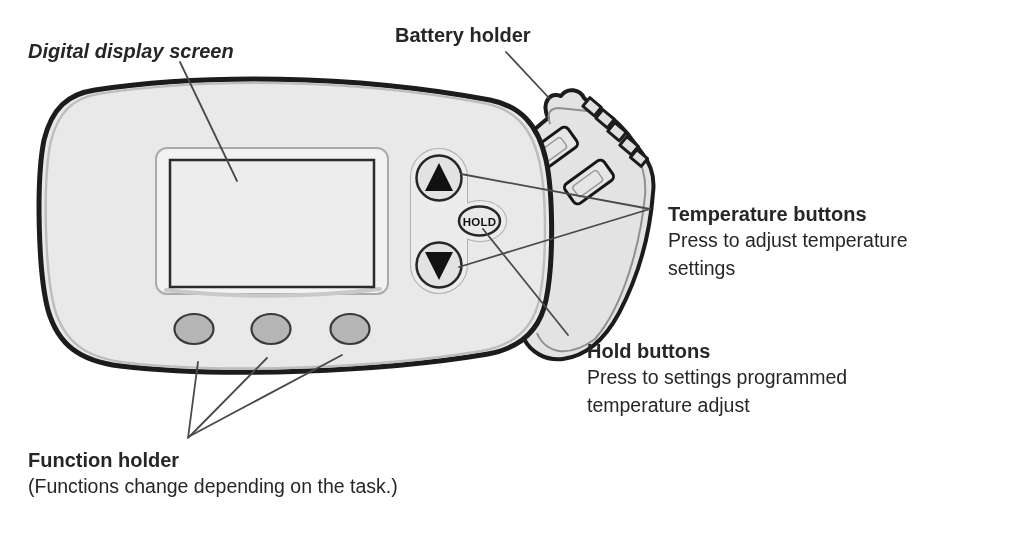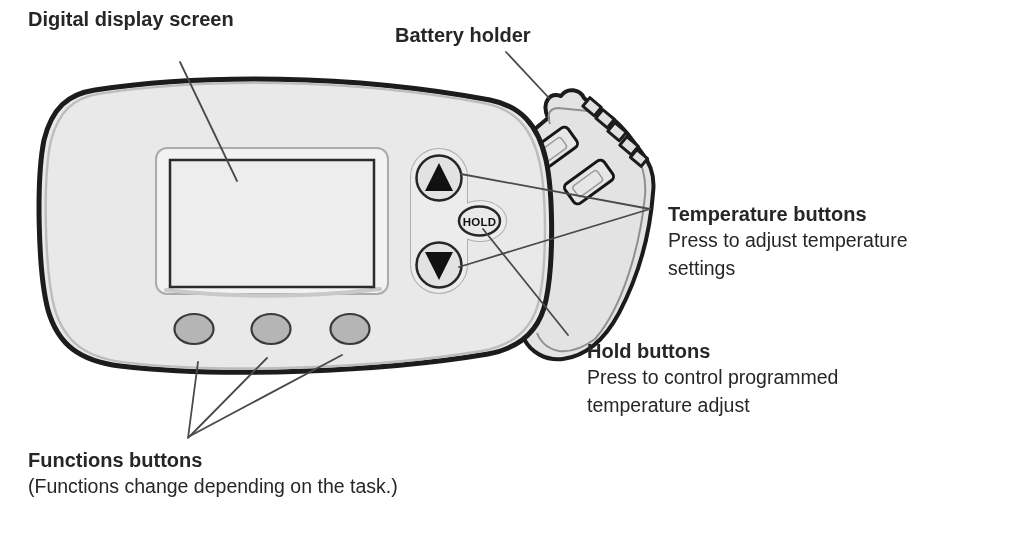--- a/index.html
+++ b/index.html
@@ -133,38 +133,38 @@
       <line class="lead" x1="506" y1="52" x2="549" y2="98"></line>
       <line class="lead" x1="461" y1="174" x2="650" y2="209"></line>
       <line class="lead" x1="459" y1="267" x2="650" y2="209"></line>
       <line class="lead" x1="483" y1="229" x2="568" y2="335"></line>
       <line class="lead" x1="198" y1="362" x2="188" y2="438"></line>
       <line class="lead" x1="267" y1="358" x2="189" y2="437"></line>
       <line class="lead" x1="342" y1="355" x2="190" y2="436"></line>
     </g>
   </svg>
 
-  <div class="callout" style="left:28px; top:6px;">
+  <div class="callout" style="left:28px; top:38px;font-style:italic;">
     <h3>Digital display screen</h3>
   </div>
 
   <div class="callout" style="left:668px; top:201px;">
     <h3>Temperature buttons</h3>
     <p>Press to adjust temperature</p>
     <p>settings</p>
   </div>
 
   <div class="callout" style="left:395px; top:22px;">
     <h3>Battery holder</h3>
   </div>
 
   <div class="callout" style="left:587px; top:338px;">
     <h3>Hold buttons</h3>
-    <p>Press to control programmed</p>
+    <p>Press to settings programmed</p>
     <p>temperature adjust</p>
   </div>
 
   <div class="callout" style="left:28px; top:447px;">
-    <h3>Functions buttons</h3>
+    <h3>Function holder</h3>
     <p>(Functions change depending on the task.)</p>
   </div>
 
 </div>
 
 </body></html>

